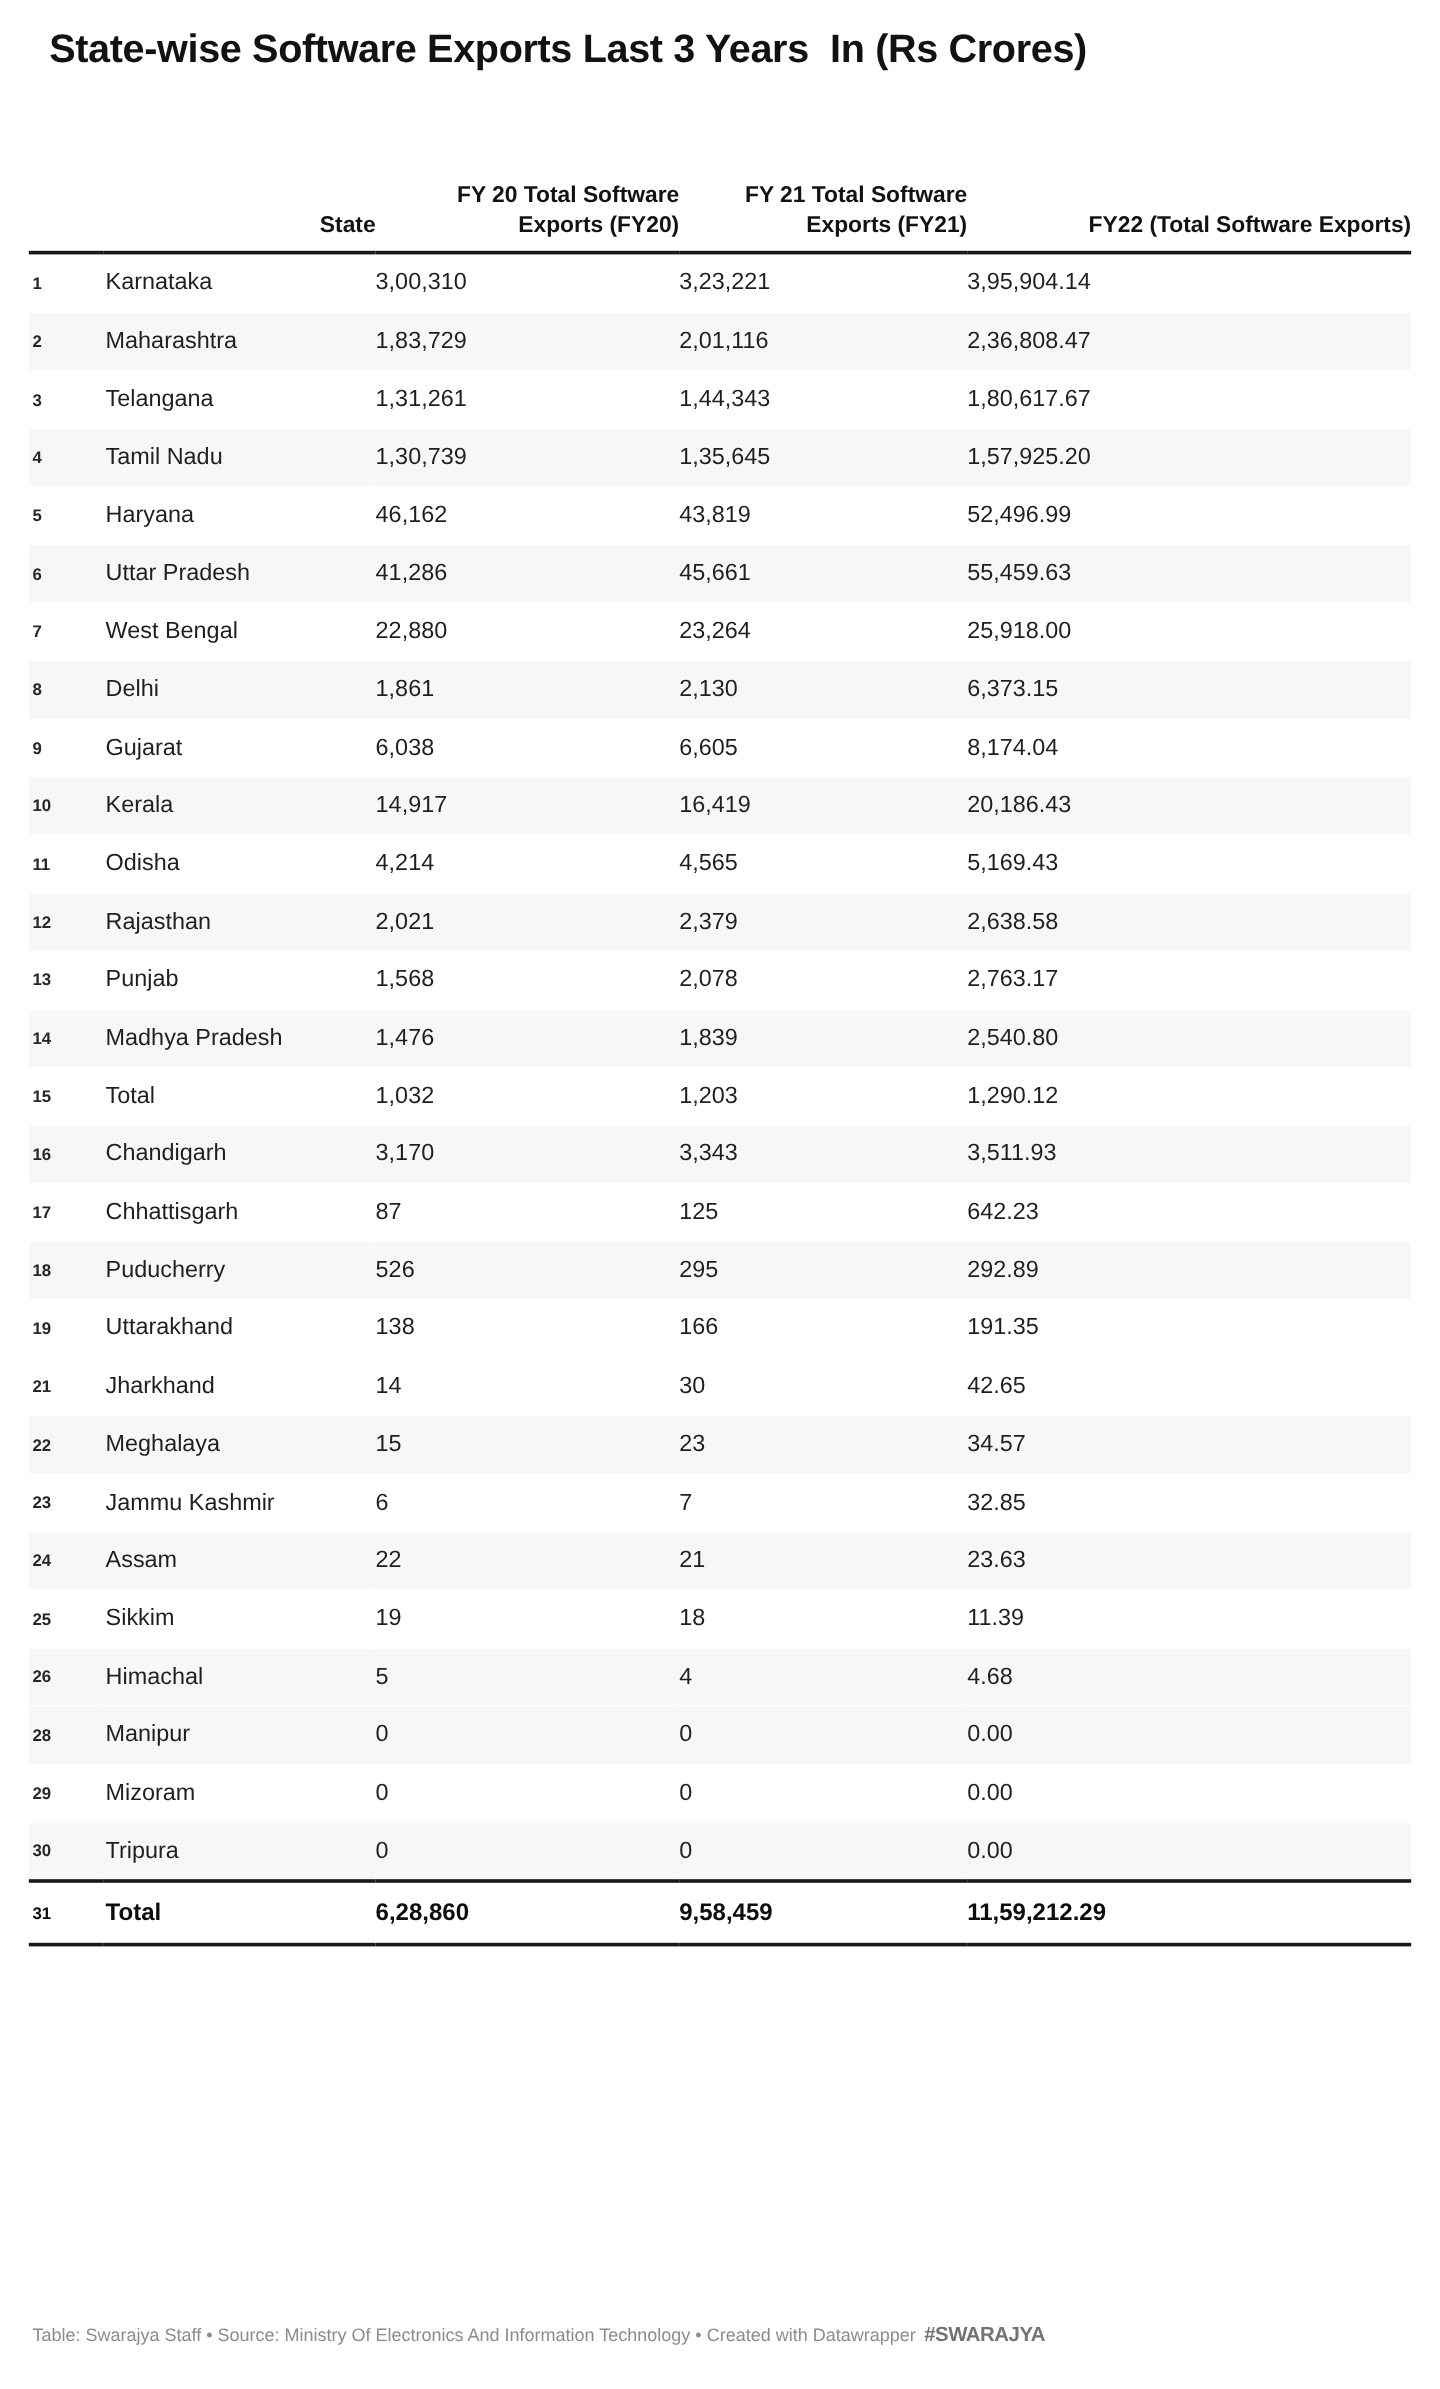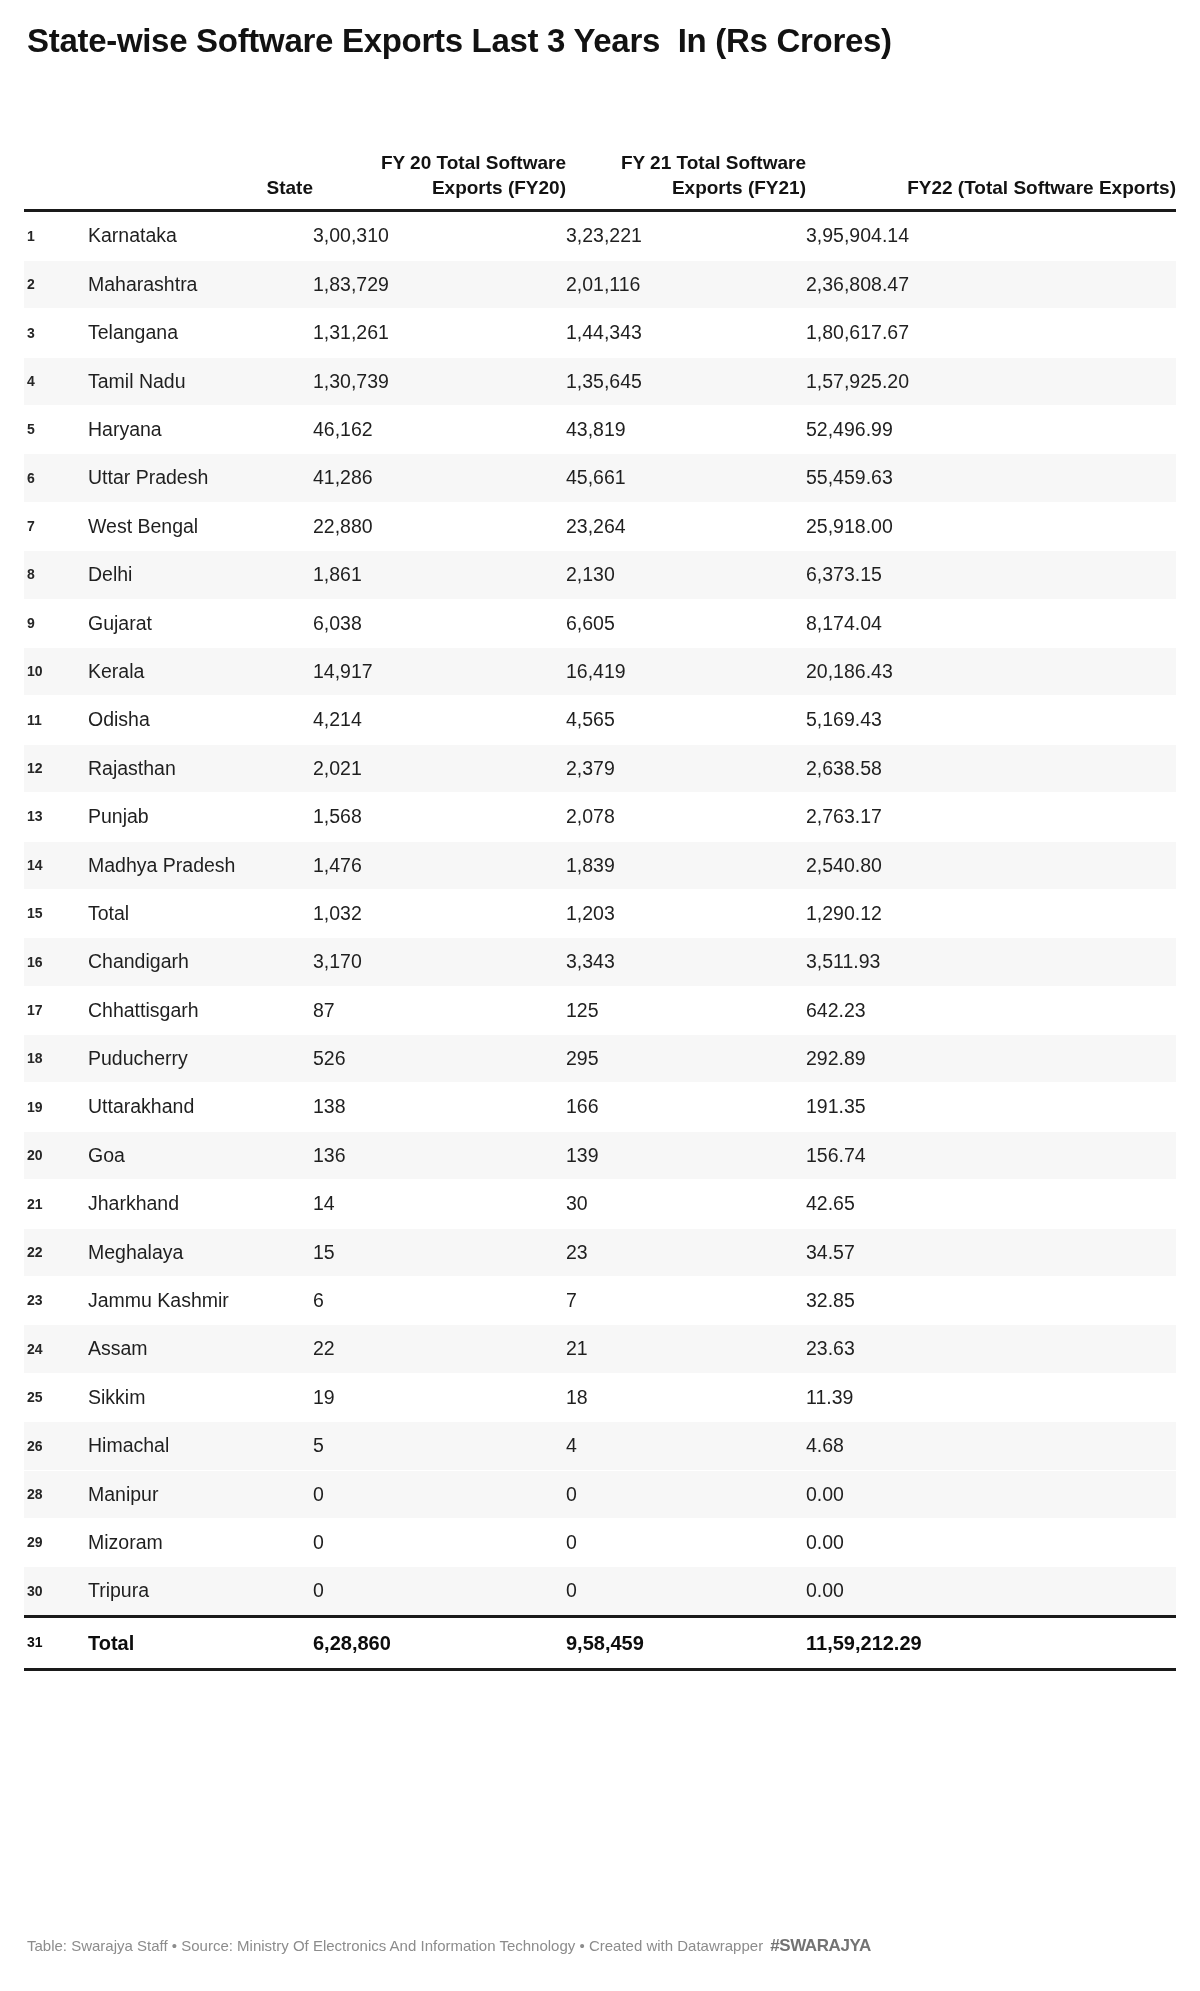--- a/index.html
+++ b/index.html
@@ -23,21 +23,21 @@
     display: flex;
     flex-direction: column;
   }
 
   
   .title {
     font-size: 33px;
     font-weight: bold;
     letter-spacing: -0.3px;
     color: #121212;
-    margin: 22px 0 0 3px;
+    margin: 22px 0 0 17px;
     line-height: 1.15;
     white-space: pre;
   }
 
   
   table.data {
     width: 100%;
     border-collapse: collapse;
     table-layout: fixed;
     margin-top: 18px;
@@ -270,27 +270,20 @@
           <td class="num">295</td>
           <td class="num">292.89</td>
         </tr>
         <tr>
           <td class="idx">19</td>
           <td class="state">Uttarakhand</td>
           <td class="num">138</td>
           <td class="num">166</td>
           <td class="num">191.35</td>
         </tr>
-        <tr class="striped">
-          <td class="idx">20</td>
-          <td class="state">Goa</td>
-          <td class="num">136</td>
-          <td class="num">139</td>
-          <td class="num">156.74</td>
-        </tr>
         <tr>
           <td class="idx">21</td>
           <td class="state">Jharkhand</td>
           <td class="num">14</td>
           <td class="num">30</td>
           <td class="num">42.65</td>
         </tr>
         <tr class="striped">
           <td class="idx">22</td>
           <td class="state">Meghalaya</td>

